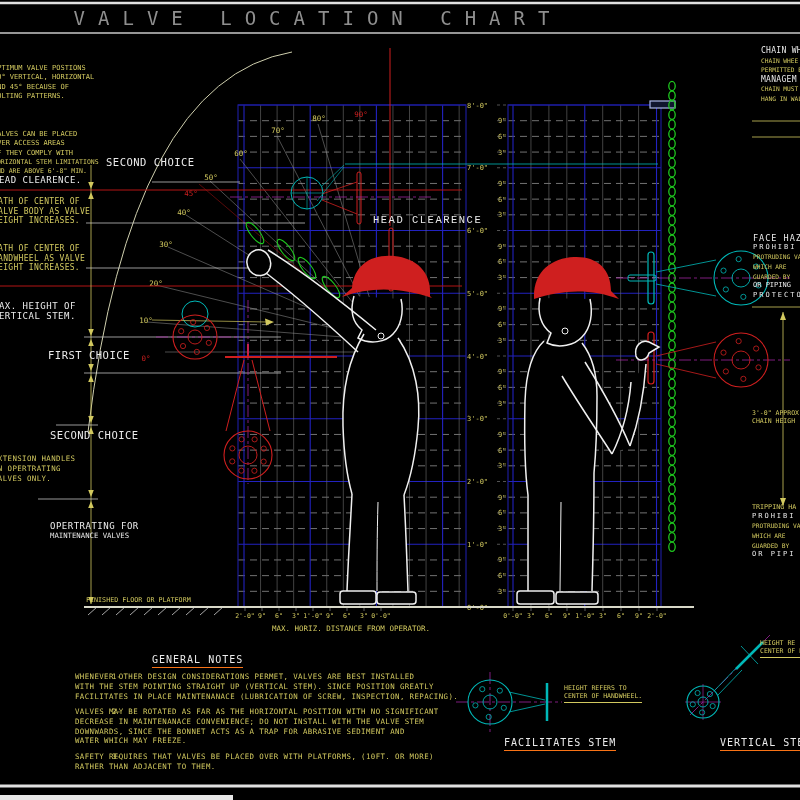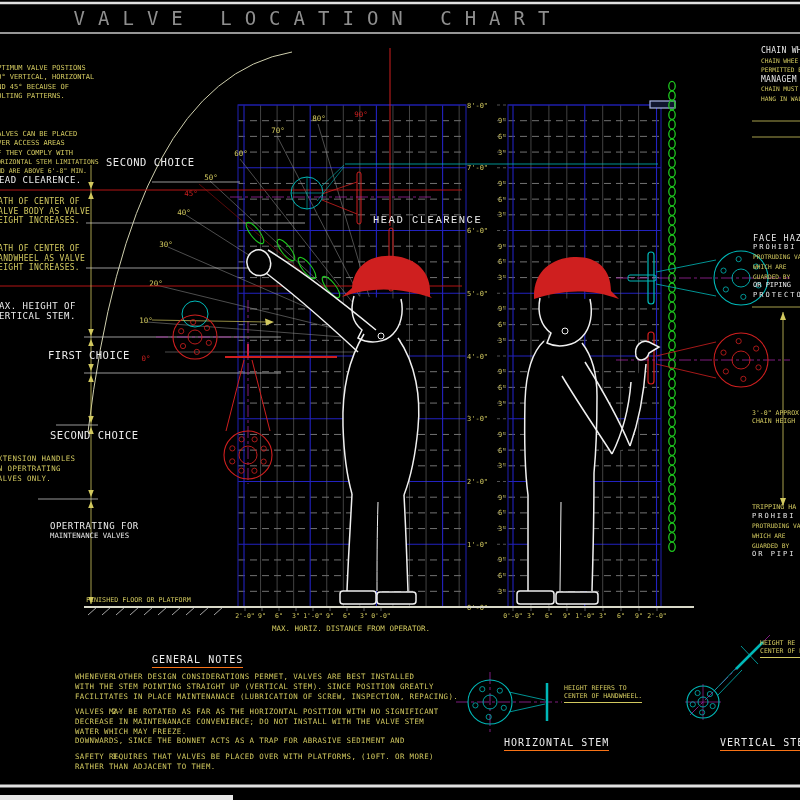--- a/index.html
+++ b/index.html
@@ -631,34 +631,34 @@
 <div class="abs" style="left:56px;top:672px;">
   <span class="gnum" style="top:0;">1-</span>
   <span class="ln ty s74 gnl">WHENEVER OTHER DESIGN CONSIDERATIONS PERMET, VALVES ARE BEST INSTALLED</span>
   <span class="ln ty s74 gnl">WITH THE STEM POINTING STRAIGHT UP (VERTICAL STEM). SINCE POSITION GREATLY</span>
   <span class="ln ty s74 gnl">FACILITATES IN PLACE MAINTENANACE (LUBRICATION OF SCREW, INSPECTION, REPACING).</span>
 </div>
 <div class="abs" style="left:56px;top:707px;">
   <span class="gnum" style="top:0;">2-</span>
   <span class="ln ty s74 gnl">VALVES MAY BE ROTATED AS FAR AS THE HORIZONTAL POSITION WITH NO SIGNIFICANT</span>
   <span class="ln ty s74 gnl">DECREASE IN MAINTENANACE CONVENIENCE; DO NOT INSTALL WITH THE VALVE STEM</span>
+  <span class="ln ty s74 gnl">DOWNWARDS, SINCE THE BONNET ACTS AS A TRAP FOR ABRASIVE SEDIMENT AND</span>
   <span class="ln ty s74 gnl">WATER WHICH MAY FREEZE.</span>
-  <span class="ln ty s74 gnl">DOWNWARDS, SINCE THE BONNET ACTS AS A TRAP FOR ABRASIVE SEDIMENT AND</span>
 </div>
 <div class="abs" style="left:56px;top:752px;">
   <span class="gnum" style="top:0;">3-</span>
   <span class="ln ty s74 gnl">SAFETY REQUIRES THAT VALVES BE PLACED OVER WITH PLATFORMS, (10FT. OR MORE)</span>
   <span class="ln ty s74 gnl">RATHER THAN ADJACENT TO THEM.</span>
 </div>
 
 <div class="abs" style="left:564px;top:684px;">
   <span class="ln ty s65">HEIGHT REFERS TO</span>
   <span class="ln ty s65 ul">CENTER OF HANDWHEEL.</span>
 </div>
-<div class="abs tw s10 ulw" style="left:504px;top:737px;">HORIZONTAL STEM</div>
+<div class="abs tw s10 ulw" style="left:504px;top:737px;">FACILITATES STEM</div>
 
 <div class="abs" style="left:760px;top:639px;">
   <span class="ln ty s65">HEIGHT RE</span>
   <span class="ln ty s65 ul">CENTER OF H</span>
 </div>
 <div class="abs tw s10 ulw" style="left:720px;top:737px;">VERTICAL STEM</div>
 
 </div>
 
 </body></html>

